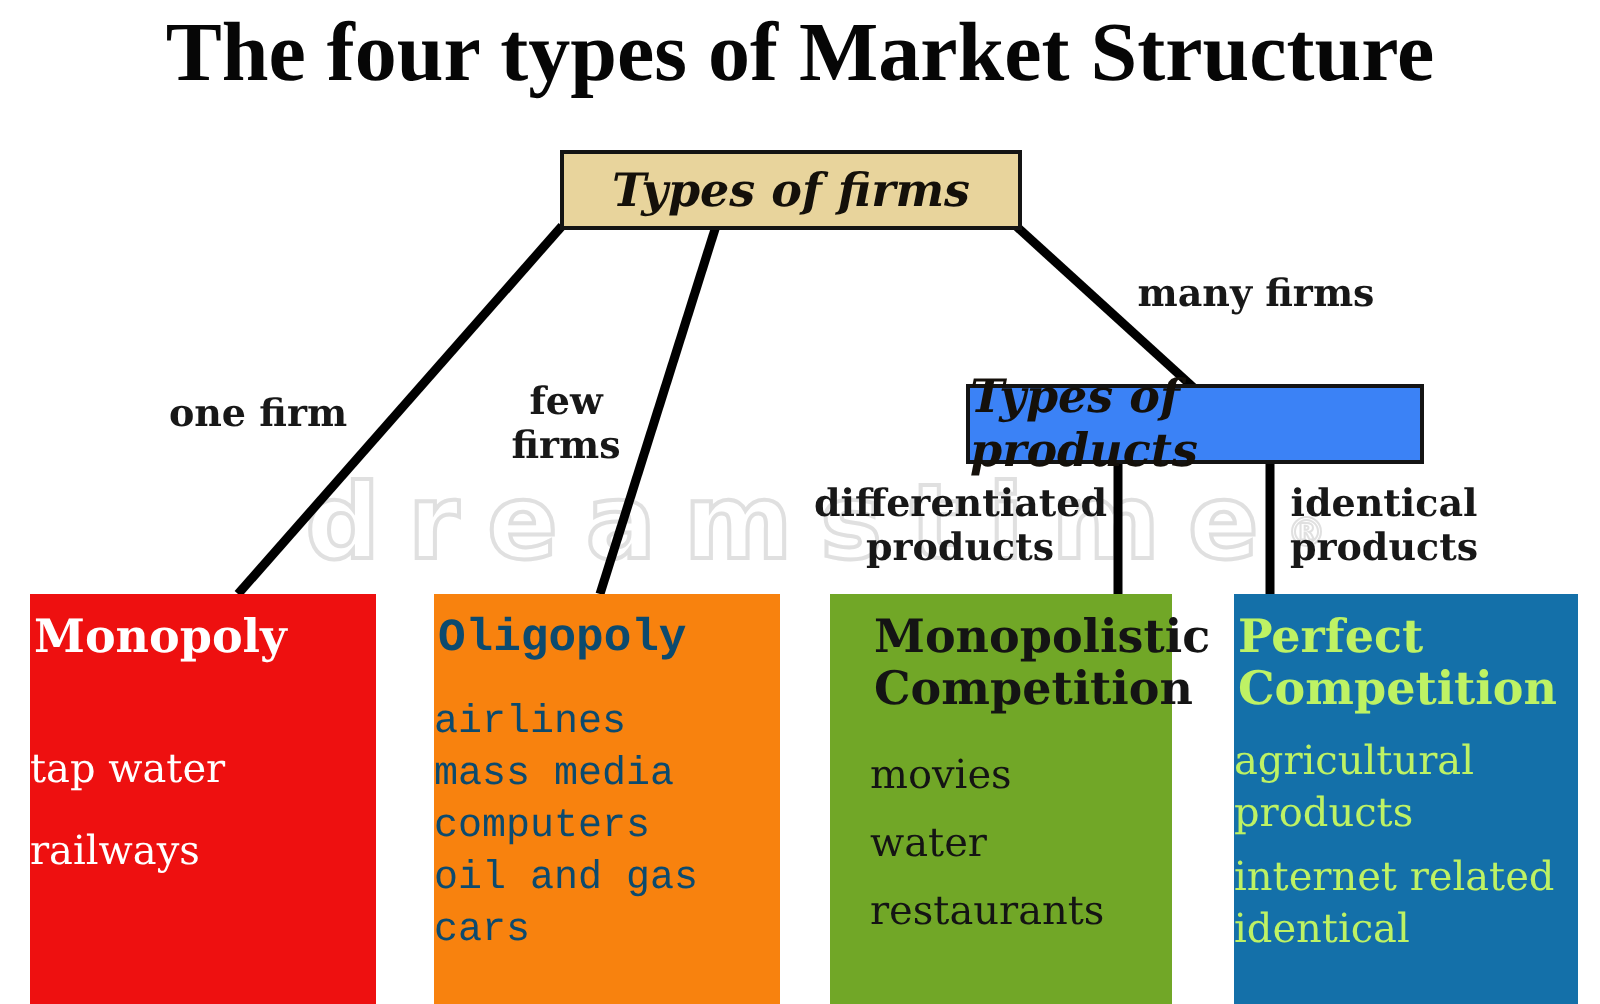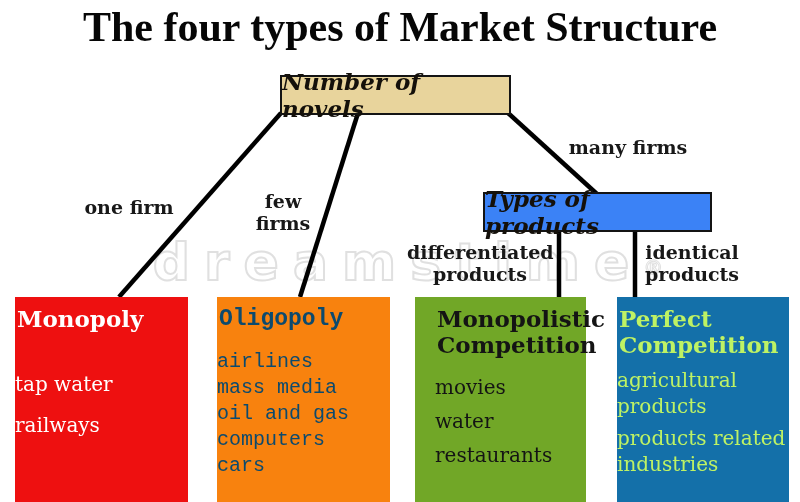--- a/index.html
+++ b/index.html
@@ -100,21 +100,21 @@
   <h1 class="main-title" style="color: rgb(6, 6, 6);">The four types of Market Structure</h1>
 
   <svg class="edges" width="800" height="502" viewBox="0 0 800 502">
     <line x1="281" y1="113" x2="119" y2="297" style="stroke: rgb(0, 0, 0);"></line>
     <line x1="358" y1="113" x2="300" y2="297" style="stroke: rgb(0, 0, 0);"></line>
     <line x1="508" y1="113" x2="597" y2="194" style="stroke: rgb(0, 0, 0);"></line>
     <line x1="559" y1="229" x2="559" y2="297" style="stroke: rgb(0, 0, 0);"></line>
     <line x1="635" y1="229" x2="635" y2="297" style="stroke: rgb(0, 0, 0);"></line>
   </svg>
 
-  <div class="node node-root" style="background: rgb(232, 212, 156); border-color: rgb(20, 20, 20);">Number of novels</div>
+  <div class="node node-root" style="background: rgb(232, 212, 156); border-color: rgb(20, 20, 20);">Types of firms</div>
 
   <div class="node node-products" style="background: #3b82f6; border-color: rgb(20, 20, 20);">Types of products</div>
 
   <div class="edge-label lbl-one-firm">one firm</div>
   <div class="edge-label lbl-few-firms">few
 firms</div>
   <div class="edge-label lbl-many-firms">many firms</div>
   <div class="edge-label lbl-differentiated">differentiated
 products</div>
   <div class="edge-label lbl-identical">identical
@@ -126,36 +126,36 @@
         <div class="cat-item">tap water</div>
         <div class="cat-item">railways</div>
       </div>
   </section>
 
   <section class="cat" data-cat="1" style="background: rgb(248, 130, 14); color: #0c4a6e; font-family: Liberation Mono, monospace;">
     <h2 class="cat-title">Oligopoly</h2>
     <div class="cat-items">
         <div class="cat-item">airlines</div>
         <div class="cat-item">mass media</div>
+        <div class="cat-item">computers</div>
         <div class="cat-item">oil and gas</div>
-        <div class="cat-item">computers</div>
         <div class="cat-item">cars</div>
       </div>
   </section>
 
   <section class="cat" data-cat="2" style="background: rgb(113, 167, 39); color: rgb(20, 20, 20); padding-left: 20px;">
     <h2 class="cat-title">Monopolistic Competition</h2>
     <div class="cat-items">
         <div class="cat-item">movies</div>
         <div class="cat-item">water</div>
         <div class="cat-item">restaurants</div>
       </div>
   </section>
 
   <section class="cat" data-cat="3" style="background: rgb(20, 112, 169); color: #bef264;">
     <h2 class="cat-title">Perfect Competition</h2>
     <div class="cat-items">
         <div class="cat-item">agricultural products</div>
-        <div class="cat-item">products related industries</div>
+        <div class="cat-item">internet related identical</div>
       </div>
   </section>
 
 </div>
 
 </body></html>

